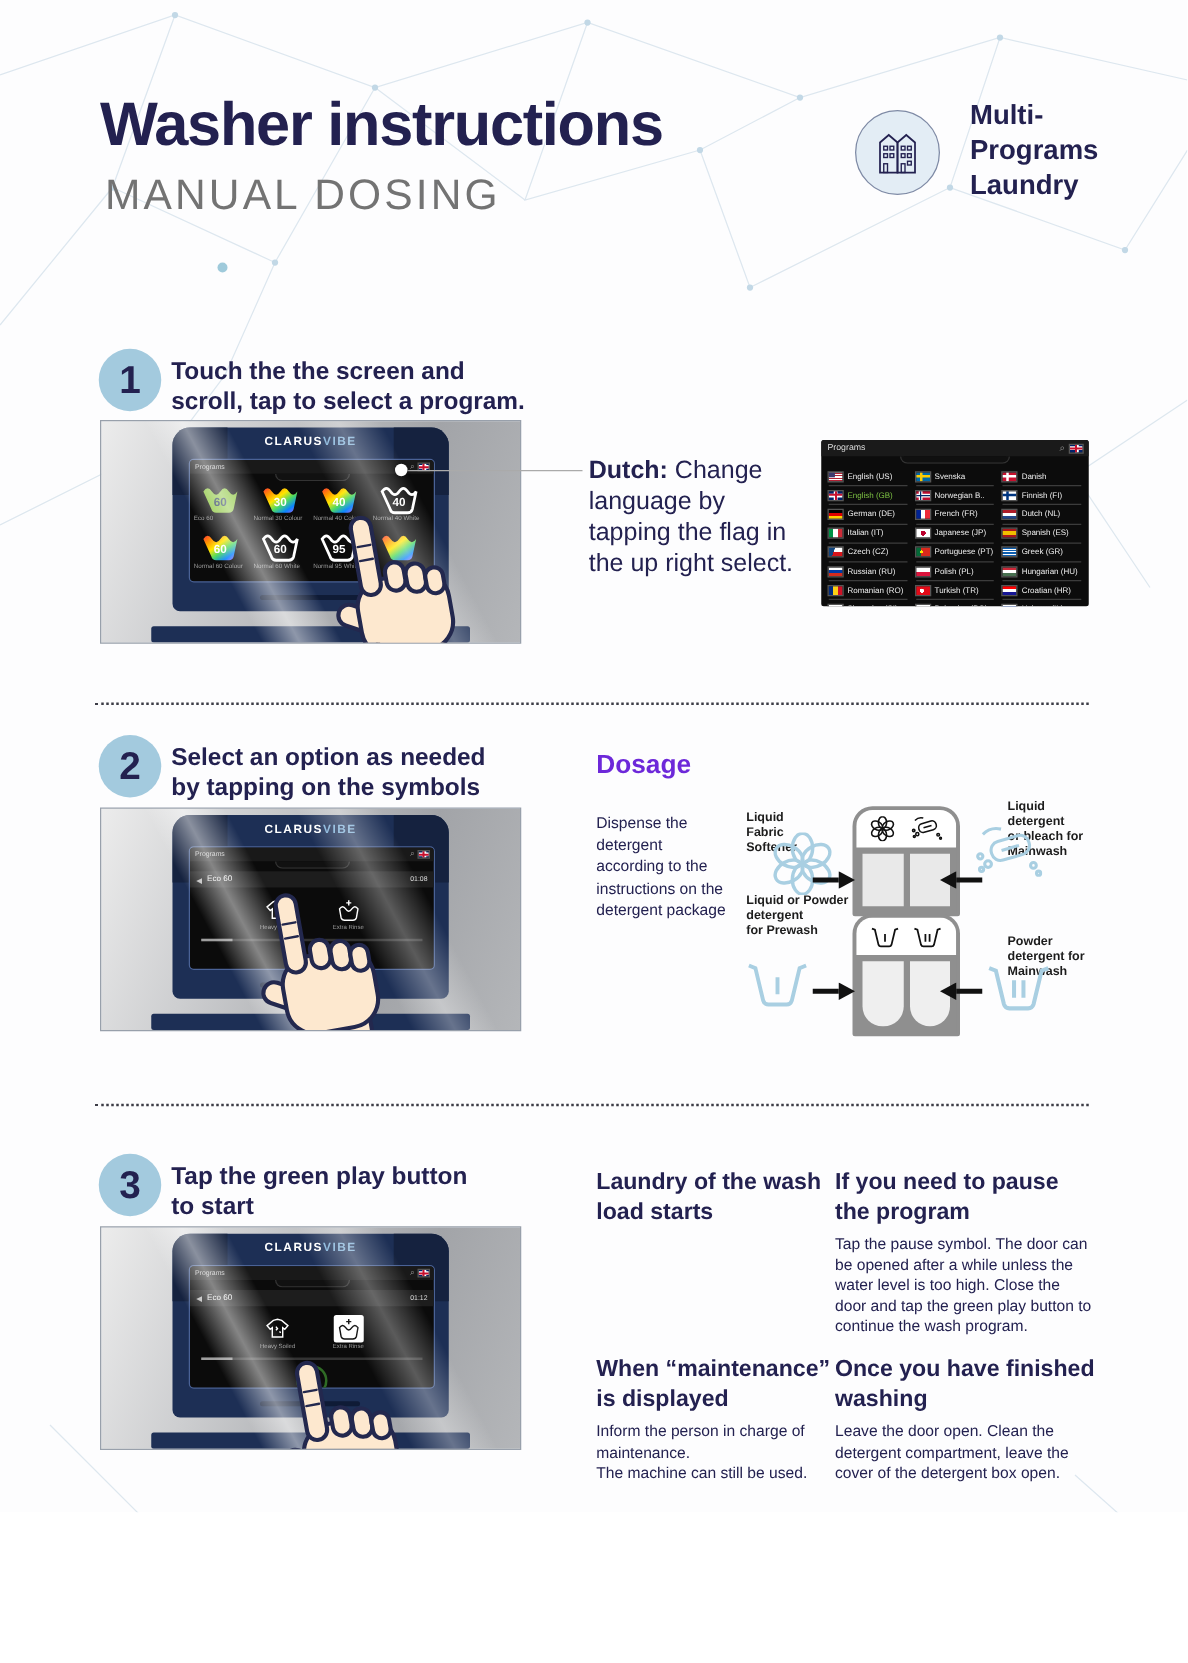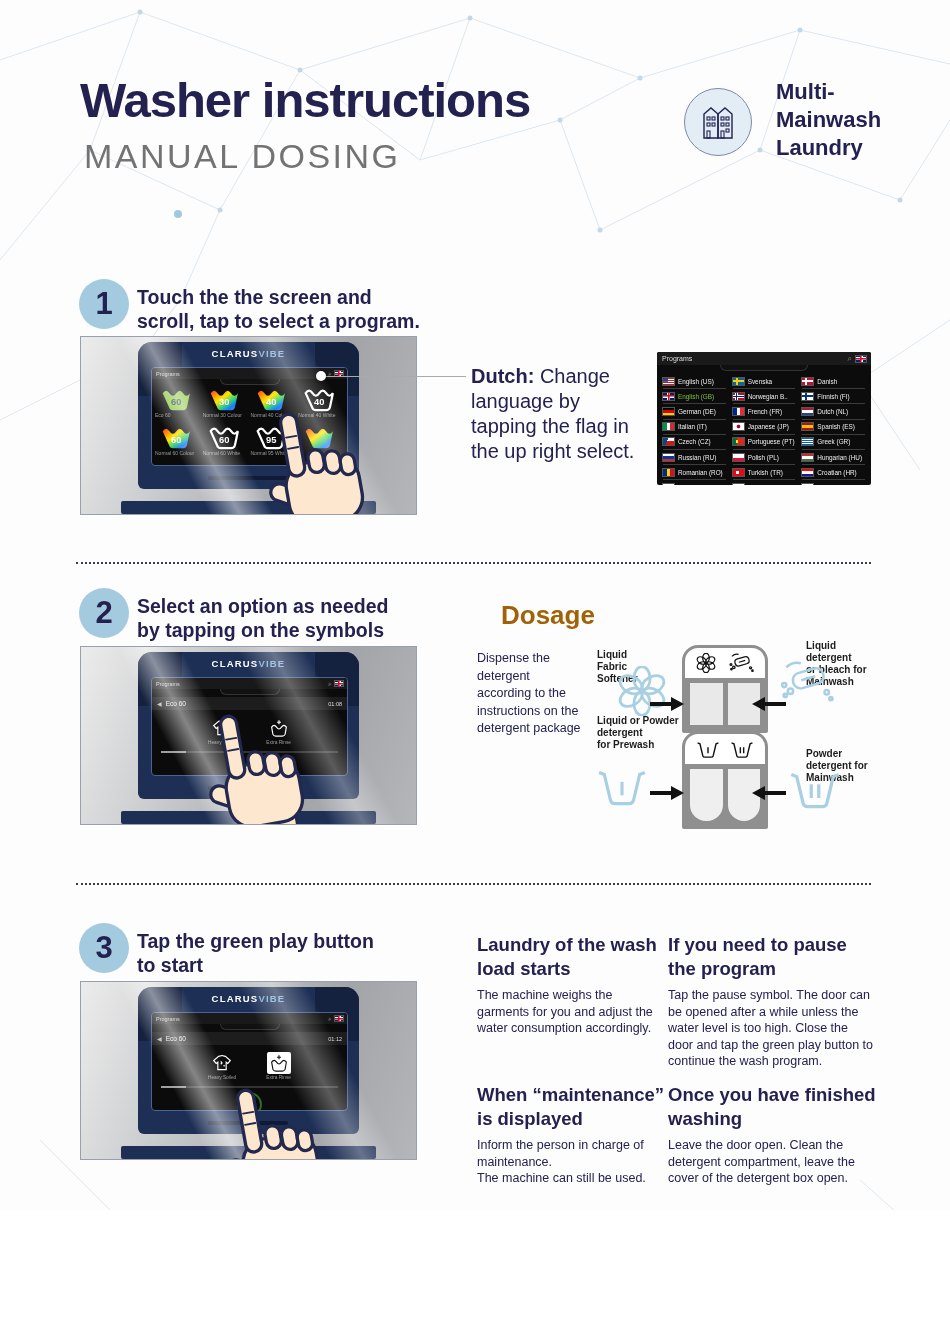--- a/index.html
+++ b/index.html
@@ -130,21 +130,21 @@
   .f-tr{background:radial-gradient(circle at 40% 50%,#fff 22%,rgba(0,0,0,0) 23%),#e30a17;}
   .f-hr{background:linear-gradient(#ff0000 33%,#fff 33% 66%,#171796 66%);}
   .f-si{background:linear-gradient(#fff 33%,#005da4 33% 66%,#ed1c24 66%);}
   .f-bg{background:linear-gradient(#fff 33%,#00966e 33% 66%,#d62612 66%);}
   .f-il{background:linear-gradient(rgba(0,0,0,0) 0 12%,#0038b8 12% 24%,rgba(0,0,0,0) 24% 76%,#0038b8 76% 88%,rgba(0,0,0,0) 88%),#fff;}
 
   
   .sep{left:76px;width:795px;height:0;border-top:2px dotted #3c3c46;z-index:2;}
 
   
-  .dosage-h{left:501px;top:600px;font-size:26px;font-weight:bold;color:#a16207;}
+  .dosage-h{left:477px;top:600px;font-size:21px;font-weight:bold;color:#6d28d9;}
   .dosage-body{left:477px;top:650px;width:104px;font-size:12.5px;line-height:17.5px;color:#232150;}
   .lbl{position:absolute;font-size:10px;font-weight:bold;color:#1c1c1c;line-height:12px;
       white-space:pre-line;z-index:2;}
   .drawer{position:absolute;width:80px;border:3px solid #8f8f8f;border-radius:16px 16px 2px 2px;
       overflow:hidden;z-index:2;background:#8f8f8f;}
   .dhead{height:30px;background:#fff;display:flex;align-items:center;justify-content:space-evenly;}
   .dbody{display:flex;gap:5px;justify-content:center;padding:5px;}
   .dcell{width:33px;height:42px;background:#e9e9e9;}
   .dcell.round{height:52px;border-radius:0 0 16px 16px;background:#efefef;}
   .ic-blue{stroke:#a9cfe2;fill:none;}
@@ -282,21 +282,21 @@
           <rect x="28" y="15" width="3" height="3"></rect>
         <rect x="23" y="21" width="3" height="3"></rect>
           <rect x="28" y="21" width="3" height="3"></rect>
         <rect x="9" y="29" width="3" height="7"></rect>
           <rect x="23" y="29" width="3" height="7"></rect>
         <rect x="28" y="27" width="3" height="3"></rect>
       </g>
     </svg>
   </div>
   <div class="abs aud-text">Multi-
-Mainwash
+Programs
 Laundry</div>
 
   <div class="abs badge" style="left:79px;top:279px">1</div>
   <div class="abs step-heading" style="left:137px;top:285px">Touch the the screen and
 scroll, tap to select a program.</div>
 
   <div class="panel" style="left:80px;top:336px">
     <div class="machine">
       <div class="wingL"></div>
       <div class="wingR"></div>
@@ -671,21 +671,20 @@
       <div class="slot"></div>
     </div>
     <div class="base"></div>
     <svg class="hand" style="left:139px;top:101px" viewBox="0 0 110 155">
         <use href="#hand-shape"></use>
       </svg>
   </div>
 
   <div class="card" style="left:477px;top:933px;width:190px">
     <div class="card-title">Laundry of the wash load starts</div>
-    <div class="card-body">The machine weighs the garments for you and adjust the water consumption accordingly.</div>
   </div>
   <div class="card" style="left:668px;top:933px;width:208px">
     <div class="card-title">If you need to pause the program</div>
     <div class="card-body">Tap the pause symbol. The door can be opened after a while unless the water level is too high. Close the door and tap the green play button to continue the wash program.</div>
   </div>
   <div class="card" style="left:477px;top:1083px;width:190px">
     <div class="card-title">When “maintenance” is displayed</div>
     <div class="card-body">Inform the person in charge of maintenance.
 The machine can still be used.</div>
   </div>

